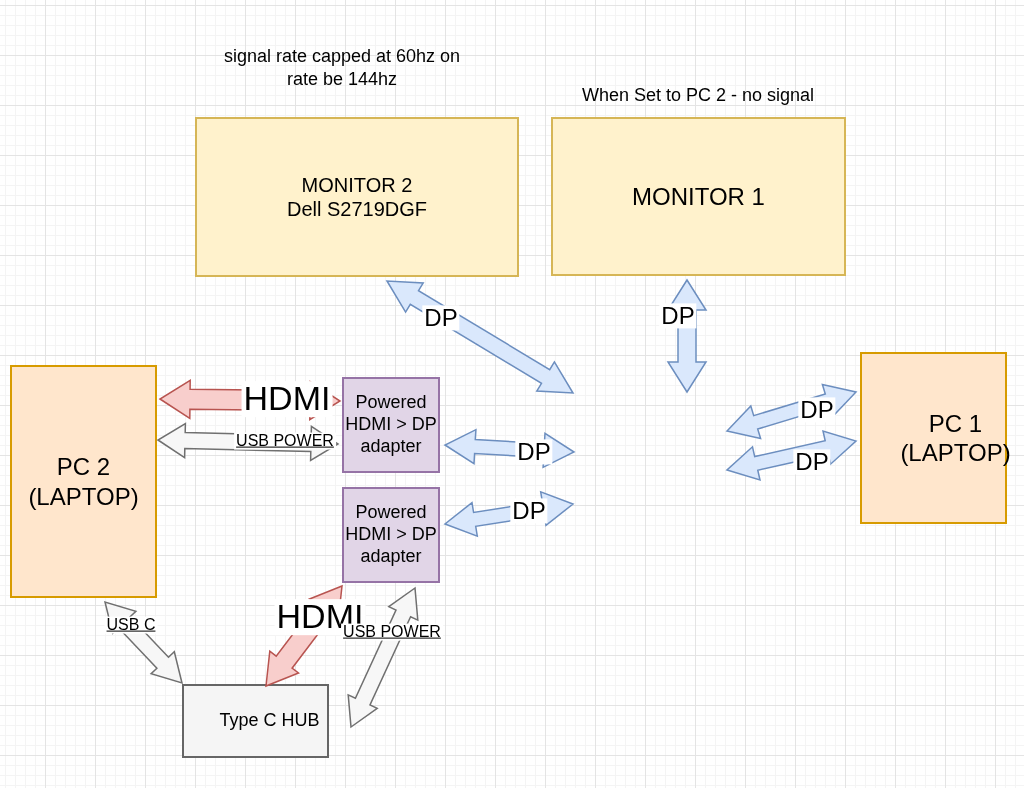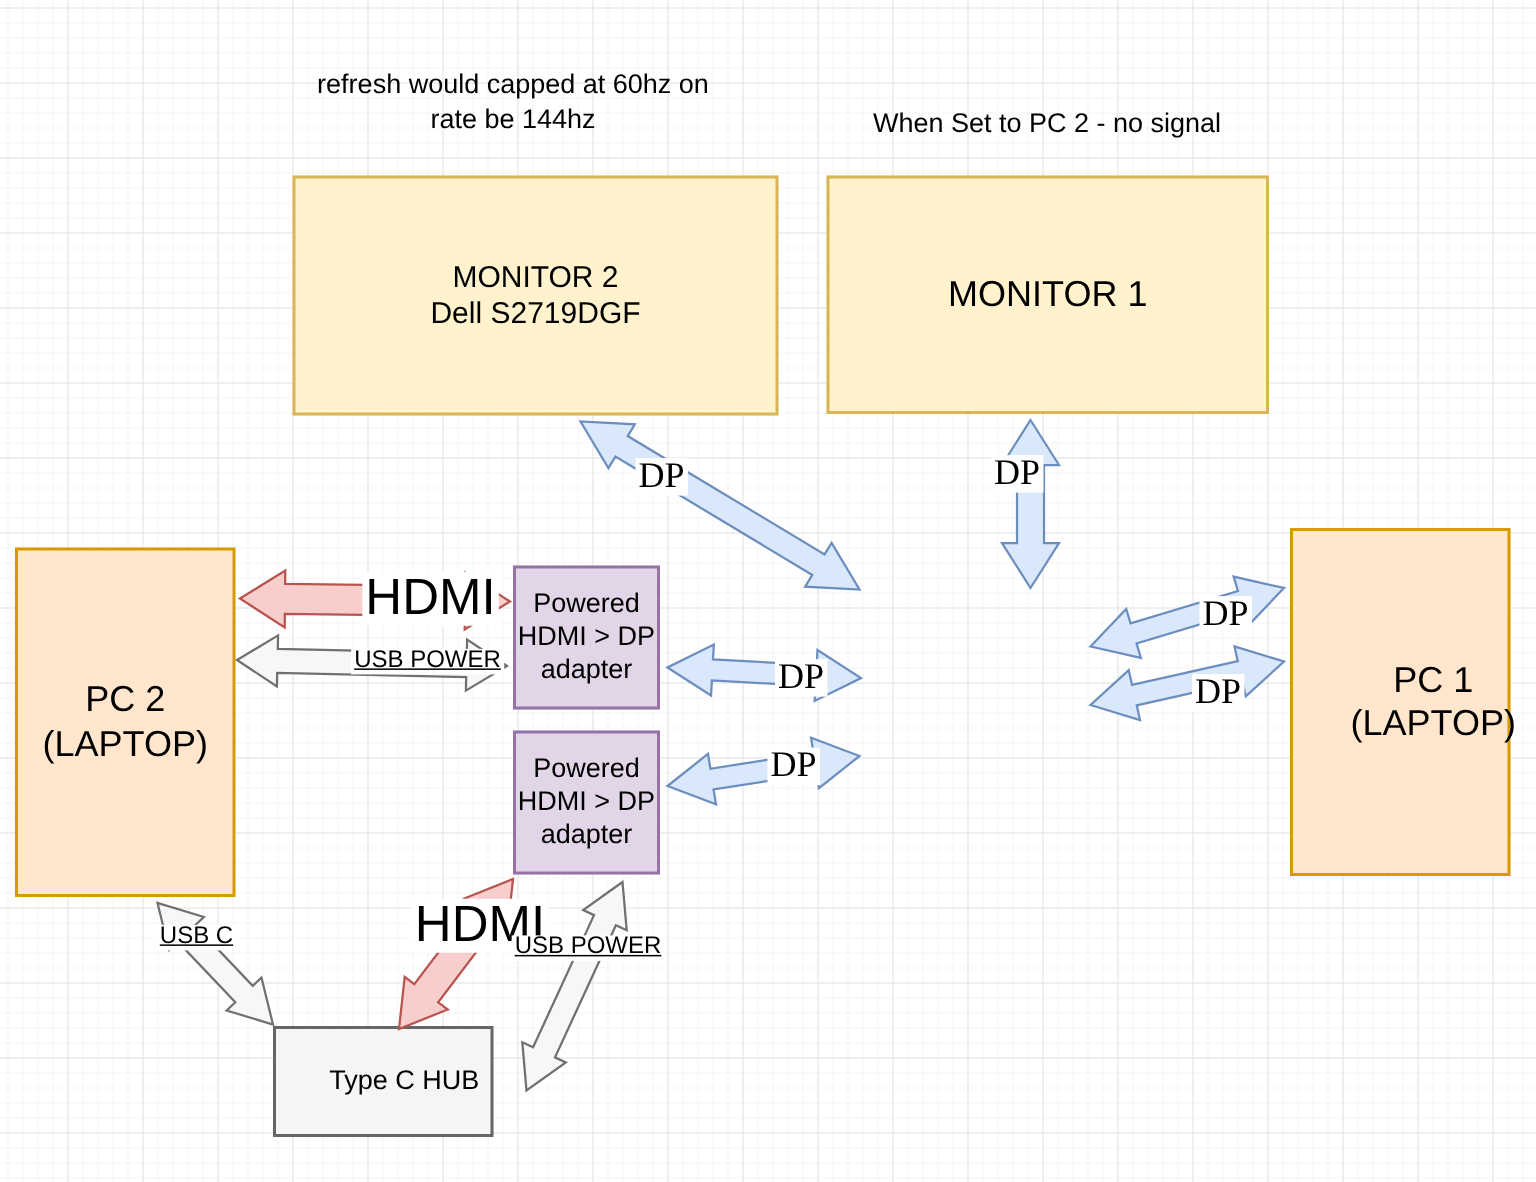--- a/index.html
+++ b/index.html
@@ -15,48 +15,48 @@
     background-position:5px 5px,-5px 0,5px 5px,-5px 0;
   }
   .node{
     position:absolute;box-sizing:border-box;z-index:1;
     display:flex;flex-direction:column;align-items:center;justify-content:center;
     text-align:center;line-height:1.22;
   }
   #monitor2{left:195px;top:117px;width:324px;height:160px;background:#fff2cc;border:2px solid #d6b656;font-size:20px;}
   #monitor1{left:551px;top:117px;width:295px;height:159px;background:#fff2cc;border:2px solid #d6b656;font-size:24px;}
   #pc2{left:10px;top:365px;width:147px;height:233px;background:#ffe6cc;border:2px solid #d79b00;font-size:24px;}
-  #pc1{left:860px;top:352px;width:147px;height:232px;background:#ffe6cc;border:2px solid #d79b00;font-size:24px;padding-left:44px;}
+  #pc1{left:860px;top:352px;width:147px;height:172px;background:#ffe6cc;border:2px solid #d79b00;font-size:24px;padding-left:44px;}
   #kvm{left:575px;top:395px;width:148px;height:147px;background:#d5e8d4;border:2px solid #82b366;font-size:23px;}
   #adapter-top{left:342px;top:377px;width:98px;height:96px;background:#e1d5e7;border:2px solid #9673a6;font-size:18px;}
   #adapter-bottom{left:342px;top:487px;width:98px;height:96px;background:#e1d5e7;border:2px solid #9673a6;font-size:18px;}
   #hub{left:182px;top:684px;width:147px;height:74px;background:#f5f5f5;border:2px solid #666666;font-size:18px;padding-left:28px;}
   svg.arrows{position:absolute;left:0;top:0;z-index:2;}
   svg.arrows polygon{stroke-width:1.5;stroke-linejoin:miter;}
   .a-blue{fill:#dae8fc;stroke:#6c8ebf;}
   .a-red{fill:#f8cecc;stroke:#b85450;}
   .a-gray{fill:#f7f7f7;stroke:#707070;}
   .clabel{
     position:absolute;transform:translate(-50%,-50%);z-index:3;
     background:#ffffff;padding:0 2px;white-space:nowrap;line-height:1.05;
   }
   .clabel.big{font-size:34px;}
-  .clabel.mid{font-size:24px;font-family:Liberation Serif, serif;}
+  .clabel.mid{font-size:24px;}
   .clabel.small{font-size:16px;text-decoration:underline;}
   .note{position:absolute;z-index:1;text-align:center;font-size:18px;line-height:23px;}
   #note-refresh{left:192px;top:45px;width:300px;}
-  #note-signal{left:548px;top:71px;width:300px;}
+  #note-signal{left:548px;top:84px;width:300px;}
 </style>
 </head>
 <body>
 
 <div class="canvas">
 
   <div class="note" id="note-refresh">
-    <div>refresh would capped at 60hz on</div>
+    <div>signal rate capped at 60hz on</div>
     <div>rate be 144hz</div>
   </div>
   <div class="note" id="note-signal">When Set to PC 2 - no signal</div>
 
   <div class="node" id="monitor2">
     <div>MONITOR 2</div>
     <div>Dell S2719DGF</div>
   </div>
 
   <div class="node" id="monitor1">

